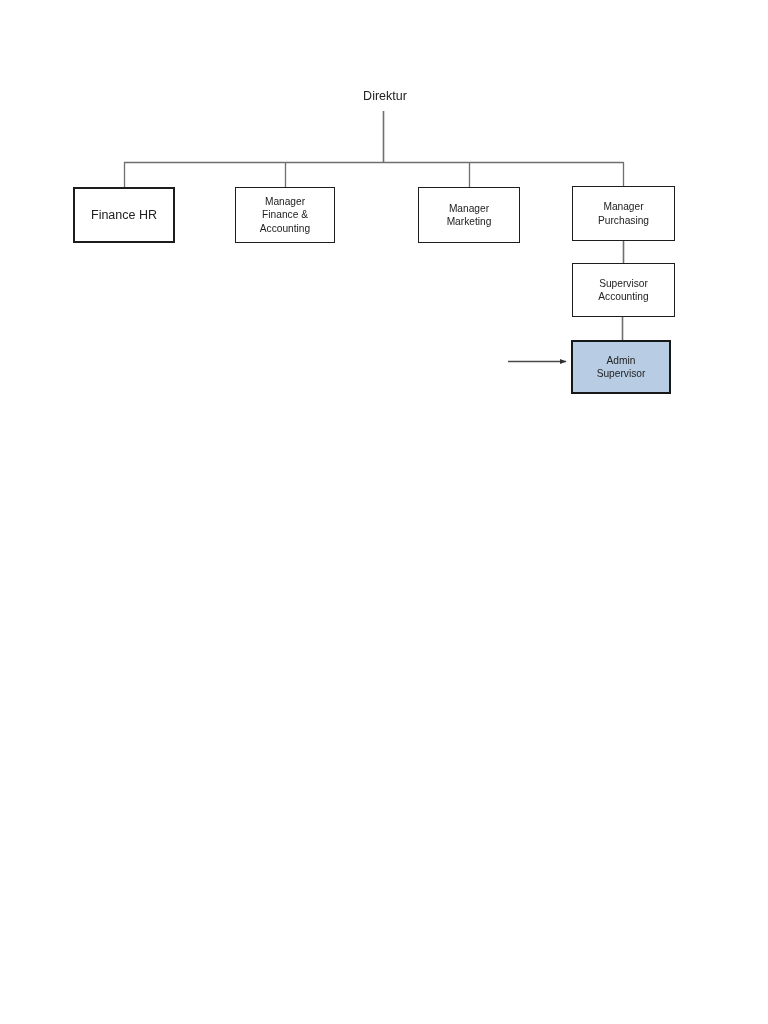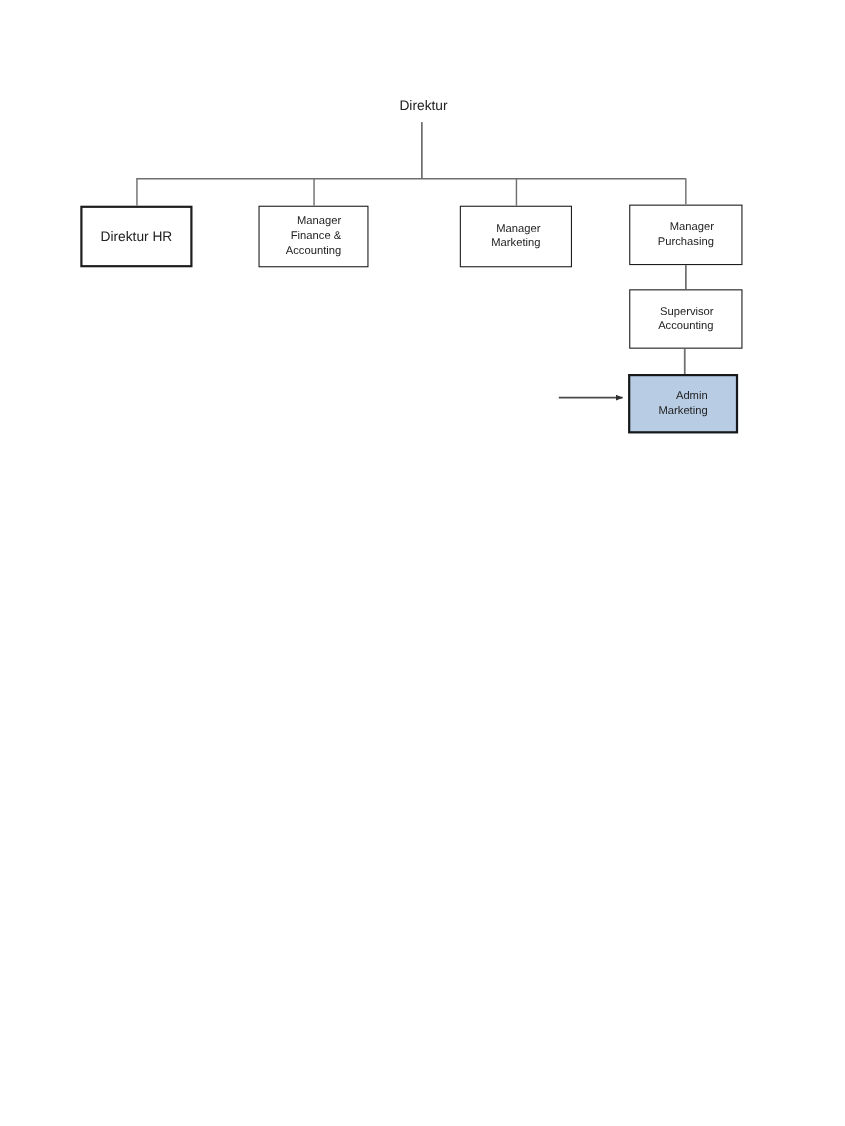--- a/index.html
+++ b/index.html
@@ -43,21 +43,20 @@
     justify-content: center;
     text-align: center;
     background: #ffffff;
     border: 1px solid #1d1d1d;
     line-height: 1.28;
   }
   .node .node-label {
     display: block;
     white-space: pre-line;
     padding: 0 3px;
-    text-align: right;
   }
 
   .node--root-label {
     border: none;
     background: transparent;
   }
 
   .node--thick  { border-width: 2px; }
   .node--medium { border-width: 1.5px; }
 
@@ -105,21 +104,21 @@
       </marker>
     </defs>
     <line x1="508" y1="361.5" x2="566" y2="361.5" stroke="#4a4a4a" stroke-width="1.7" marker-end="url(#arrowhead)"></line>
   </svg>
 
   <div class="node node--root-label fs-root" id="node-direktur">
     <span class="node-label">Direktur</span>
   </div>
 
   <div class="node node--thick fs-large" id="node-hr">
-    <span class="node-label">Direktur HR</span>
+    <span class="node-label">Finance HR</span>
   </div>
 
   <div class="node fs-small" id="node-finance">
     <span class="node-label">Manager
 Finance &amp;
 Accounting</span>
   </div>
 
   <div class="node fs-small" id="node-marketing">
     <span class="node-label">Manager
@@ -131,16 +130,16 @@
 Purchasing</span>
   </div>
 
   <div class="node node--medium fs-small" id="node-spv-purch">
     <span class="node-label">Supervisor
 Accounting</span>
   </div>
 
   <div class="node node--highlight fs-small" id="node-adm-purch">
     <span class="node-label">Admin
-Marketing</span>
+Supervisor</span>
   </div>
 
 </div>
 
 </body></html>

